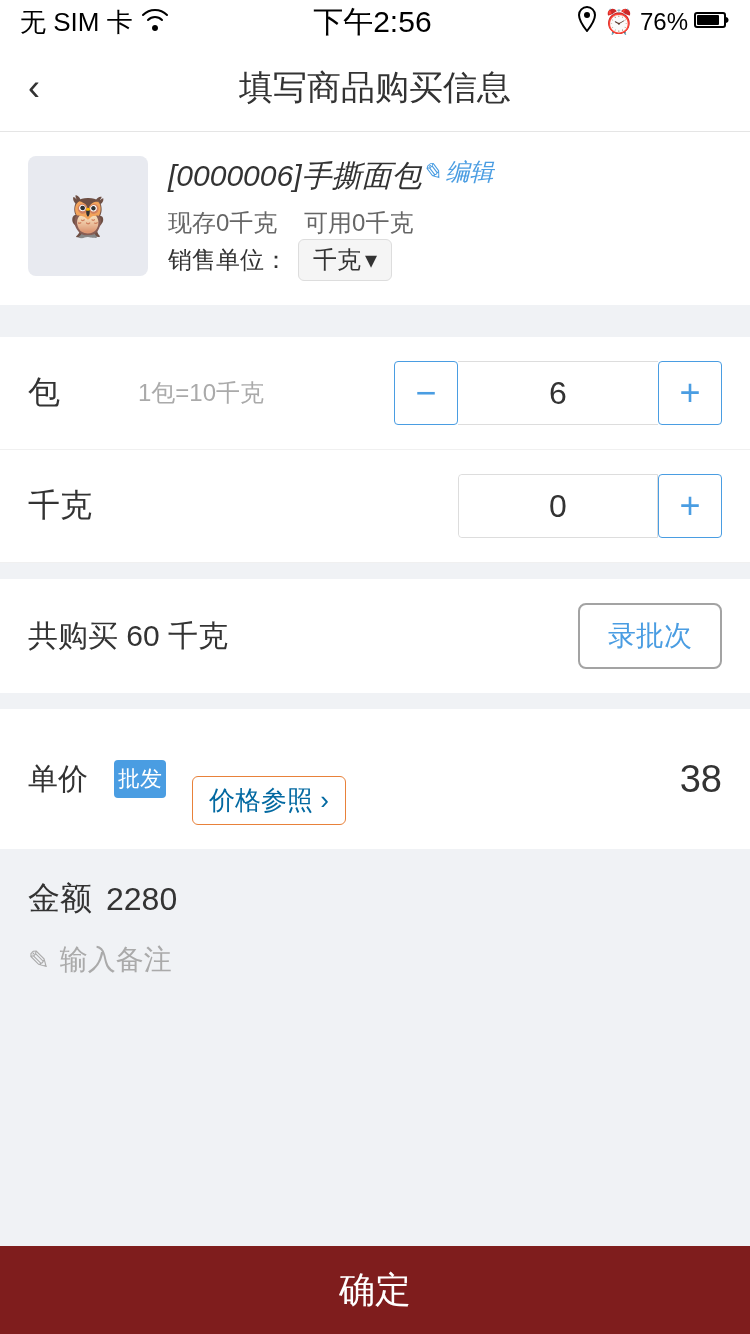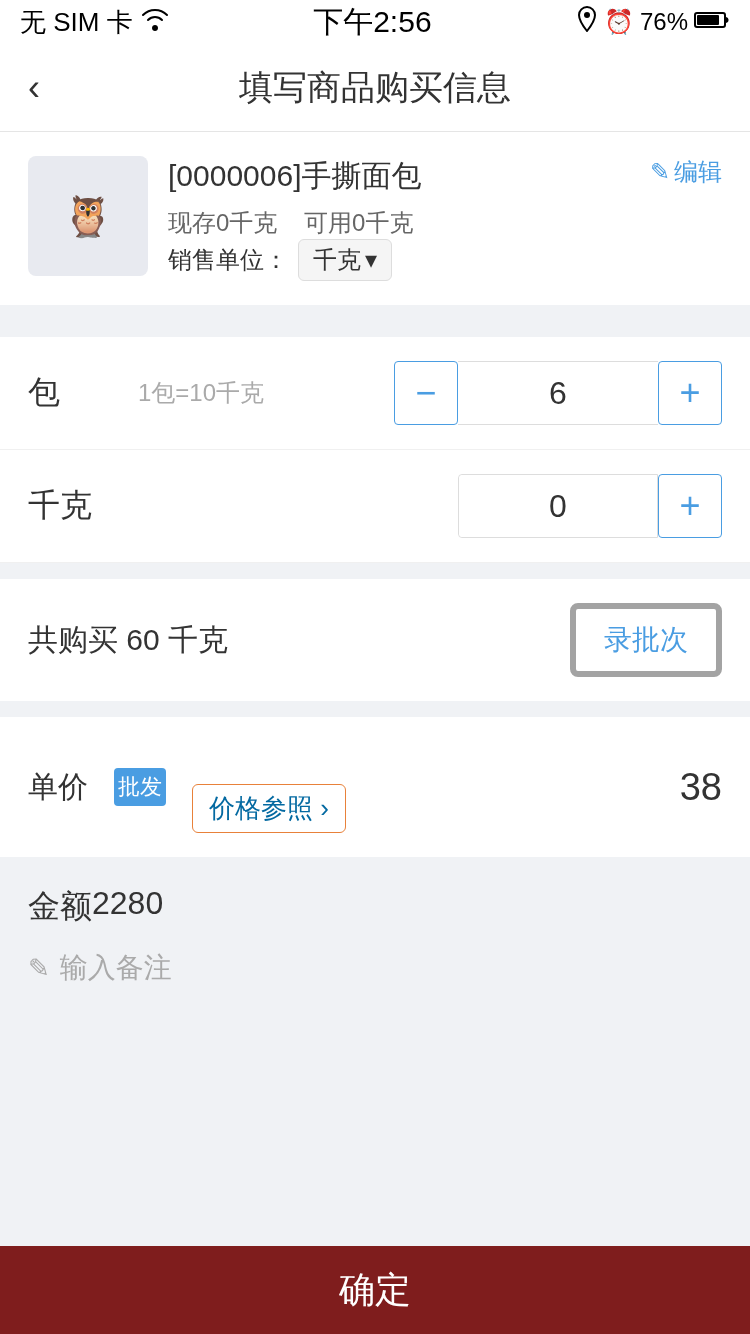--- a/index.html
+++ b/index.html
@@ -75,21 +75,21 @@
     .owl-icon {
       font-size: 40px;
       color: #666;
     }
     .product-info {
       flex: 1;
     }
     .product-header {
       display: flex;
       align-items: flex-start;
-      justify-content: space-between;
+      font-style: italic;
     }
     .product-name {
       font-size: 30px;
       font-weight: 500;
       color: #333;
       margin-bottom: 10px;
     }
     .edit-btn {
       font-size: 24px;
       color: #4a9de2;
@@ -199,21 +199,21 @@
       align-items: center;
       justify-content: space-between;
       padding: 24px 28px;
       background: #fff;
     }
     .summary-text {
       font-size: 30px;
       color: #333;
     }
     .record-btn {
-      border: 6px solid #a3a3a3;
+      border: 2px solid #a3a3a3;
       color: #4a9de2;
       background: #fff;
       border-radius: 8px;
       padding: 12px 28px;
       font-size: 28px;
       cursor: pointer;
     }
 
     
     .price-section {
@@ -258,20 +258,22 @@
       font-weight: 500;
     }
 
     
     .amount-section {
       background: #f0f2f5;
       padding: 28px 28px 20px;
     }
     .amount-row {
       display: flex;
+      align-items: center;
+      gap: 14px;
       margin-bottom: 20px;
     }
     .amount-label {
       font-size: 32px;
       color: #333;
     }
     .amount-value {
       font-size: 32px;
       color: #333;
       font-weight: 500;

